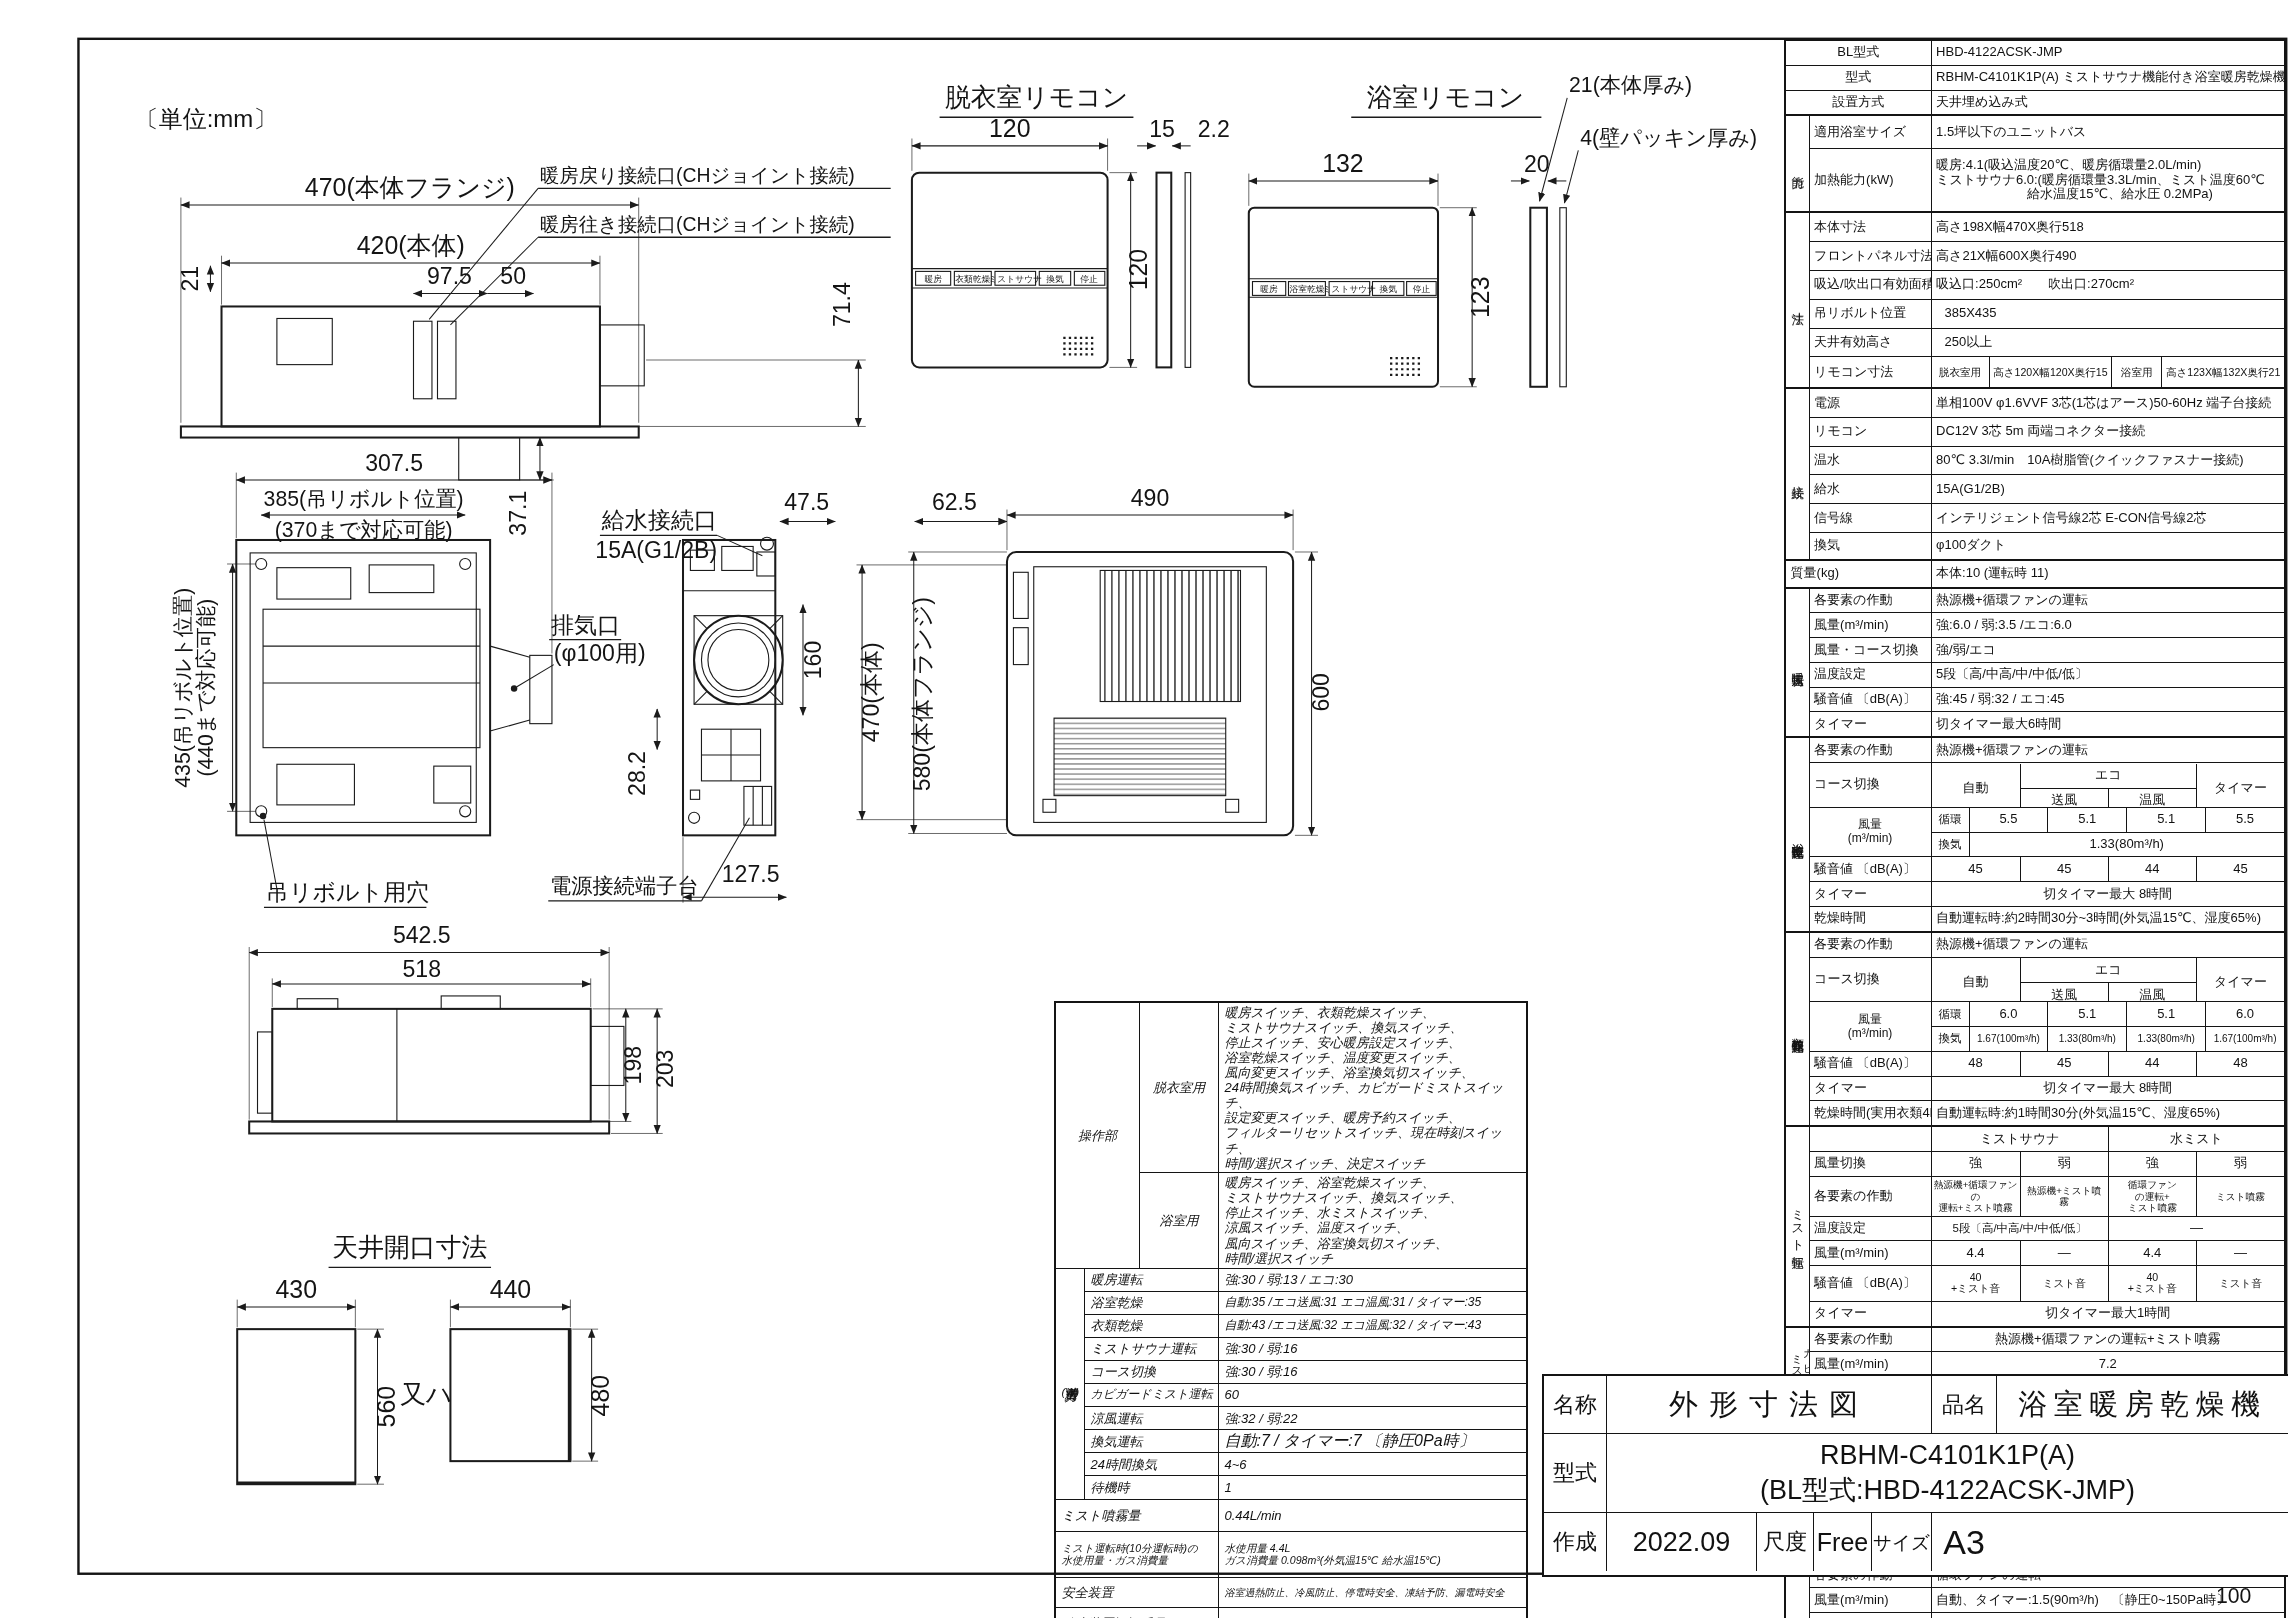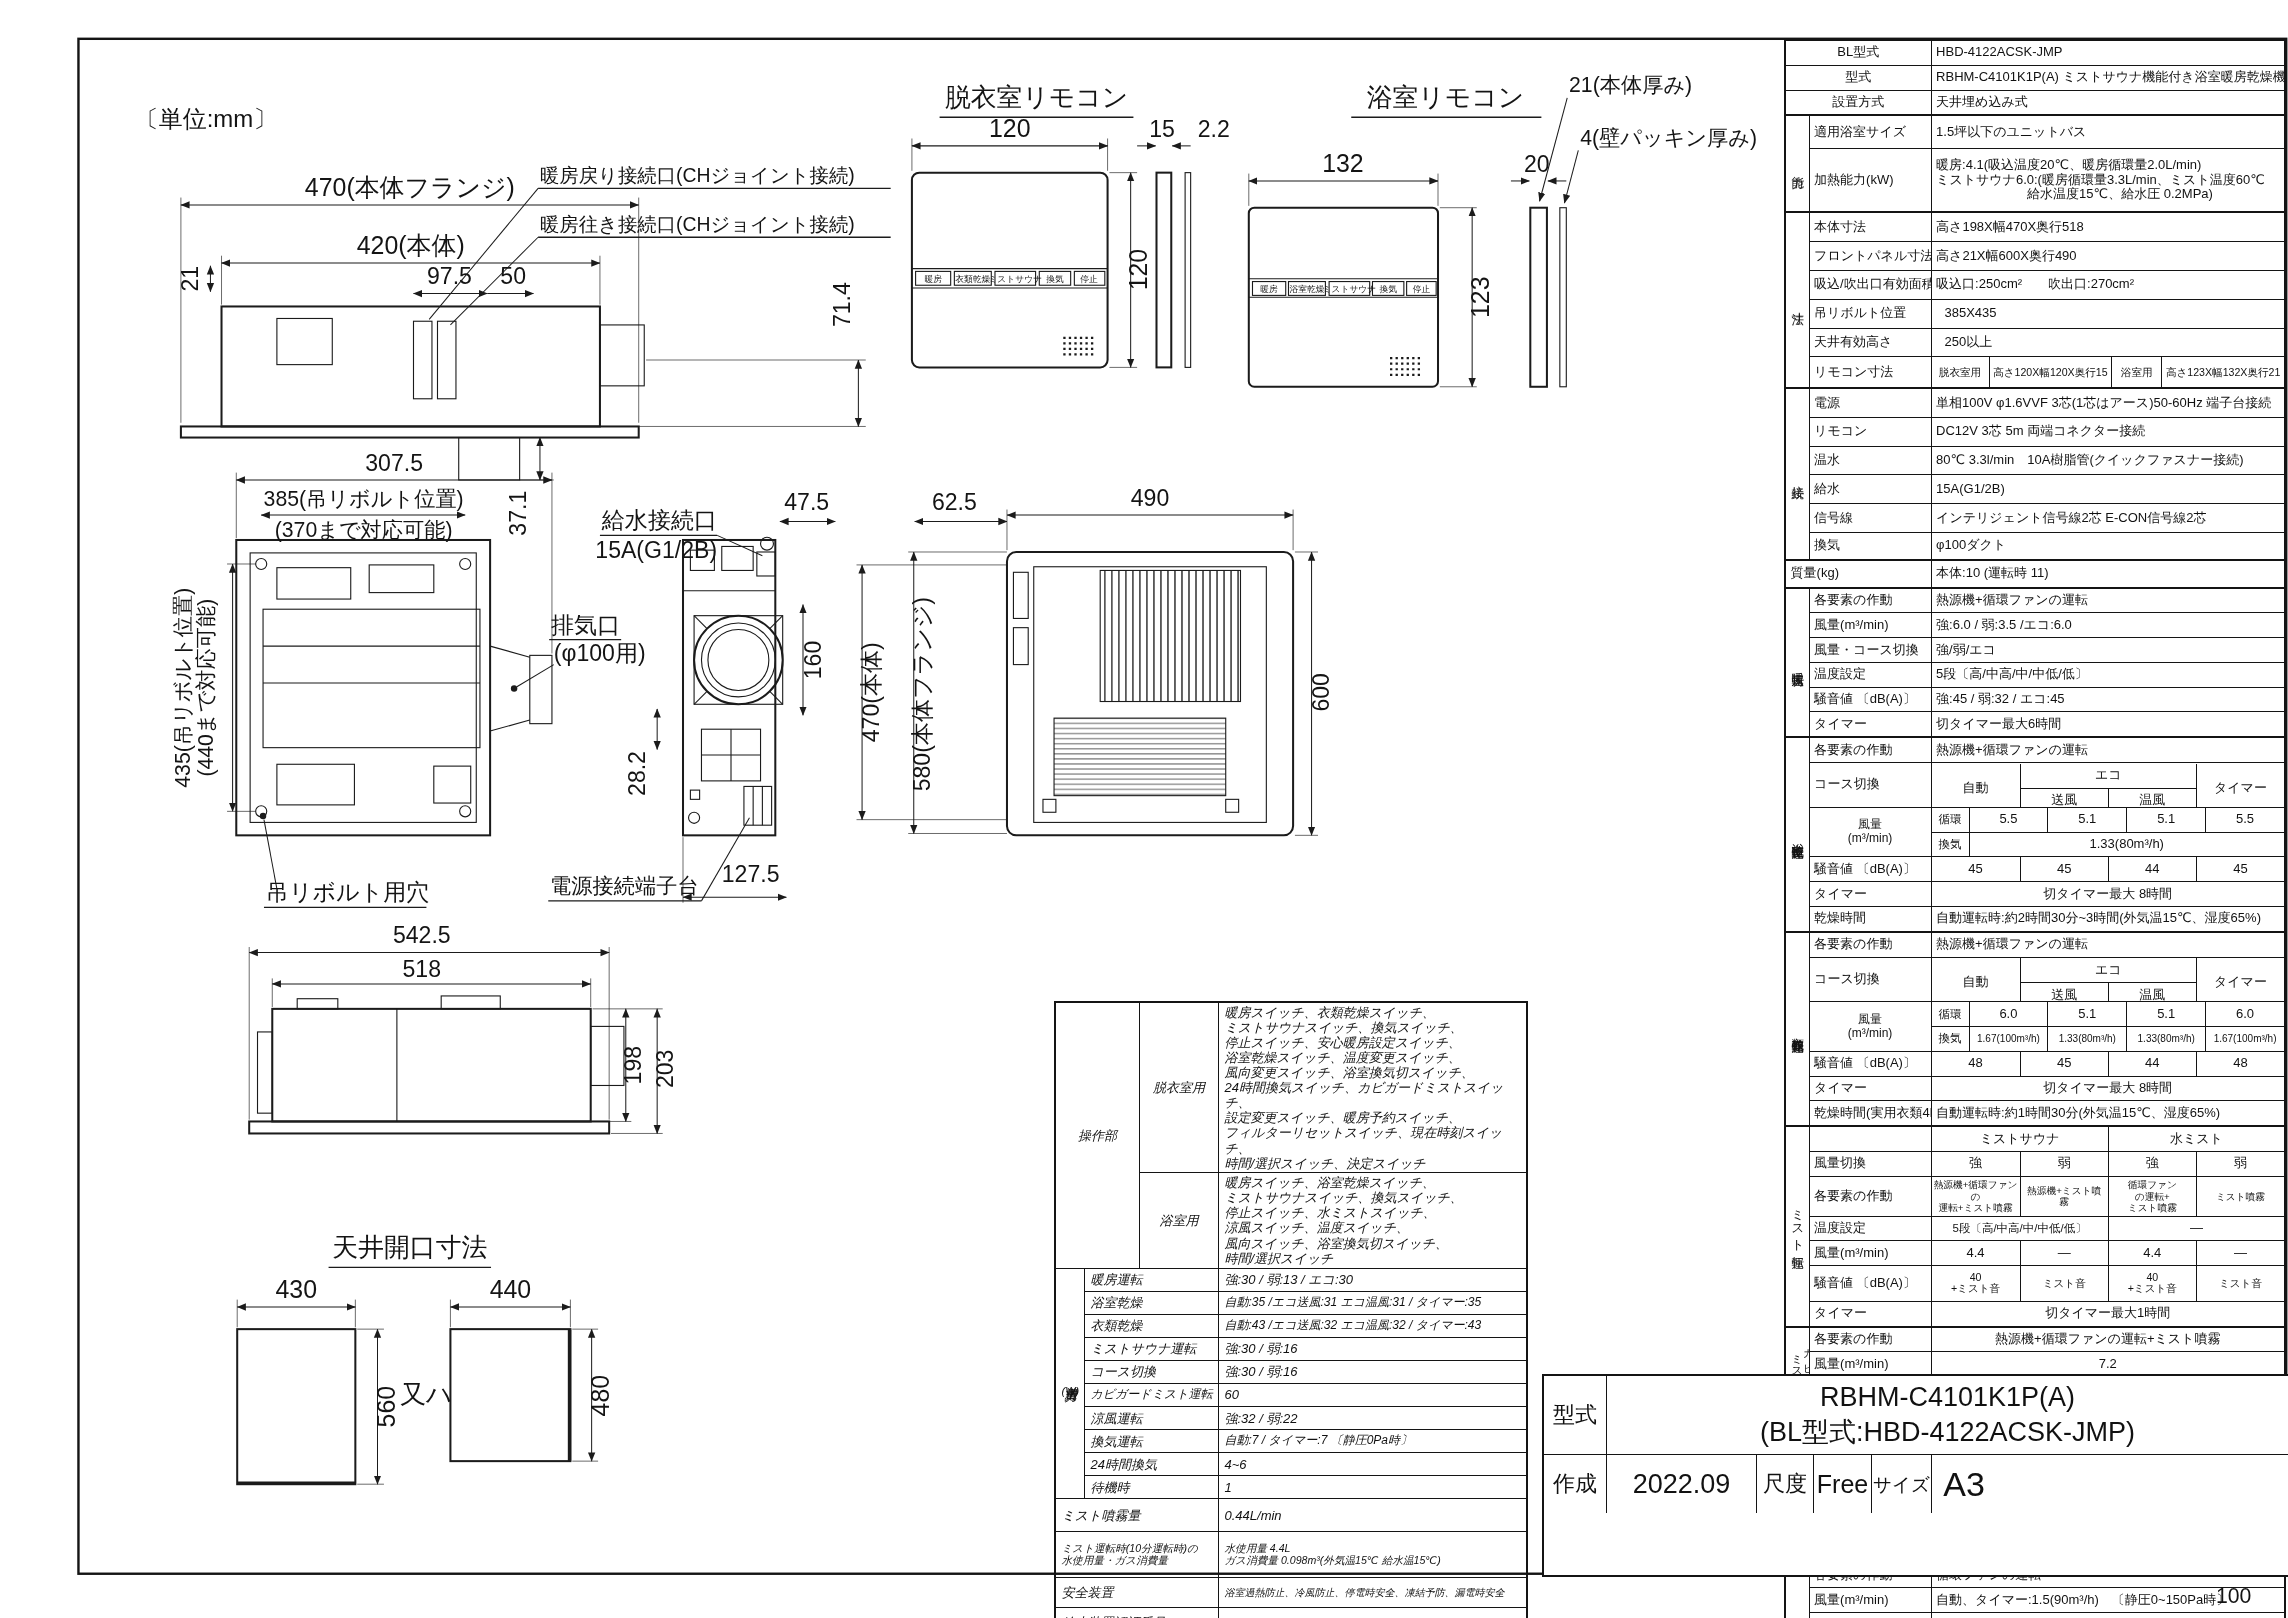--- a/index.html
+++ b/index.html
@@ -405,21 +405,21 @@
   <tr>
             <td colspan="2" class="lb pw" style="font-size:12px">カビガードミスト運転</td>
             <td class="pw">60</td>
           </tr>
   <tr>
             <td colspan="2" class="lb pw">涼風運転</td>
             <td class="pw">強:32 / 弱:22</td>
           </tr>
   <tr>
             <td colspan="2" class="lb pw">換気運転</td>
-            <td class="pw" style="font-size:12px">自動:7 / タイマー:7 〔静圧0Pa時〕</td>
+            <td class="pw" style="font-size:16px">自動:7 / タイマー:7 〔静圧0Pa時〕</td>
           </tr>
   <tr>
             <td colspan="2" class="lb pw">24時間換気</td>
             <td class="pw">4~6</td>
           </tr>
   <tr>
             <td colspan="2" class="lb pw">待機時</td>
             <td class="pw">1</td>
           </tr>
   <tr>
@@ -836,20 +836,26 @@
             <td class="lb">コース切換</td>
             <td class="lb">自動/タイマー</td>
           </tr>
 
 </tbody>
       </table>
 
 </div>
 
 <div class="abs tblock" style="left:1542px;top:1374px;width:744px;height:199px">
+  <div class="trow" style="height:57px">
+    <div class="tc" style="width:62px;font-size:22px">名称</div>
+    <div class="tc" style="width:325px;font-size:29px;letter-spacing:11px">外形寸法図</div>
+    <div class="tc" style="width:65px;font-size:22px">品名</div>
+    <div class="tc" style="flex:1;font-size:29px;letter-spacing:6.5px">浴室暖房乾燥機</div>
+  </div>
   <div class="trow" style="height:78px">
     <div class="tc" style="width:62px;font-size:22px">型式</div>
     <div class="tc" style="flex:1;font-size:27px;line-height:1.3">RBHM-C4101K1P(A)
 (BL型式:HBD-4122ACSK-JMP)</div>
   </div>
   <div class="trow" style="height:58px">
     <div class="tc" style="width:62px;font-size:22px">作成</div>
     <div class="tc" style="width:150px;font-size:27px">2022.09</div>
     <div class="tc" style="width:57px;font-size:22px">尺度</div>
     <div class="tc" style="width:58px;font-size:25px">Free</div>

